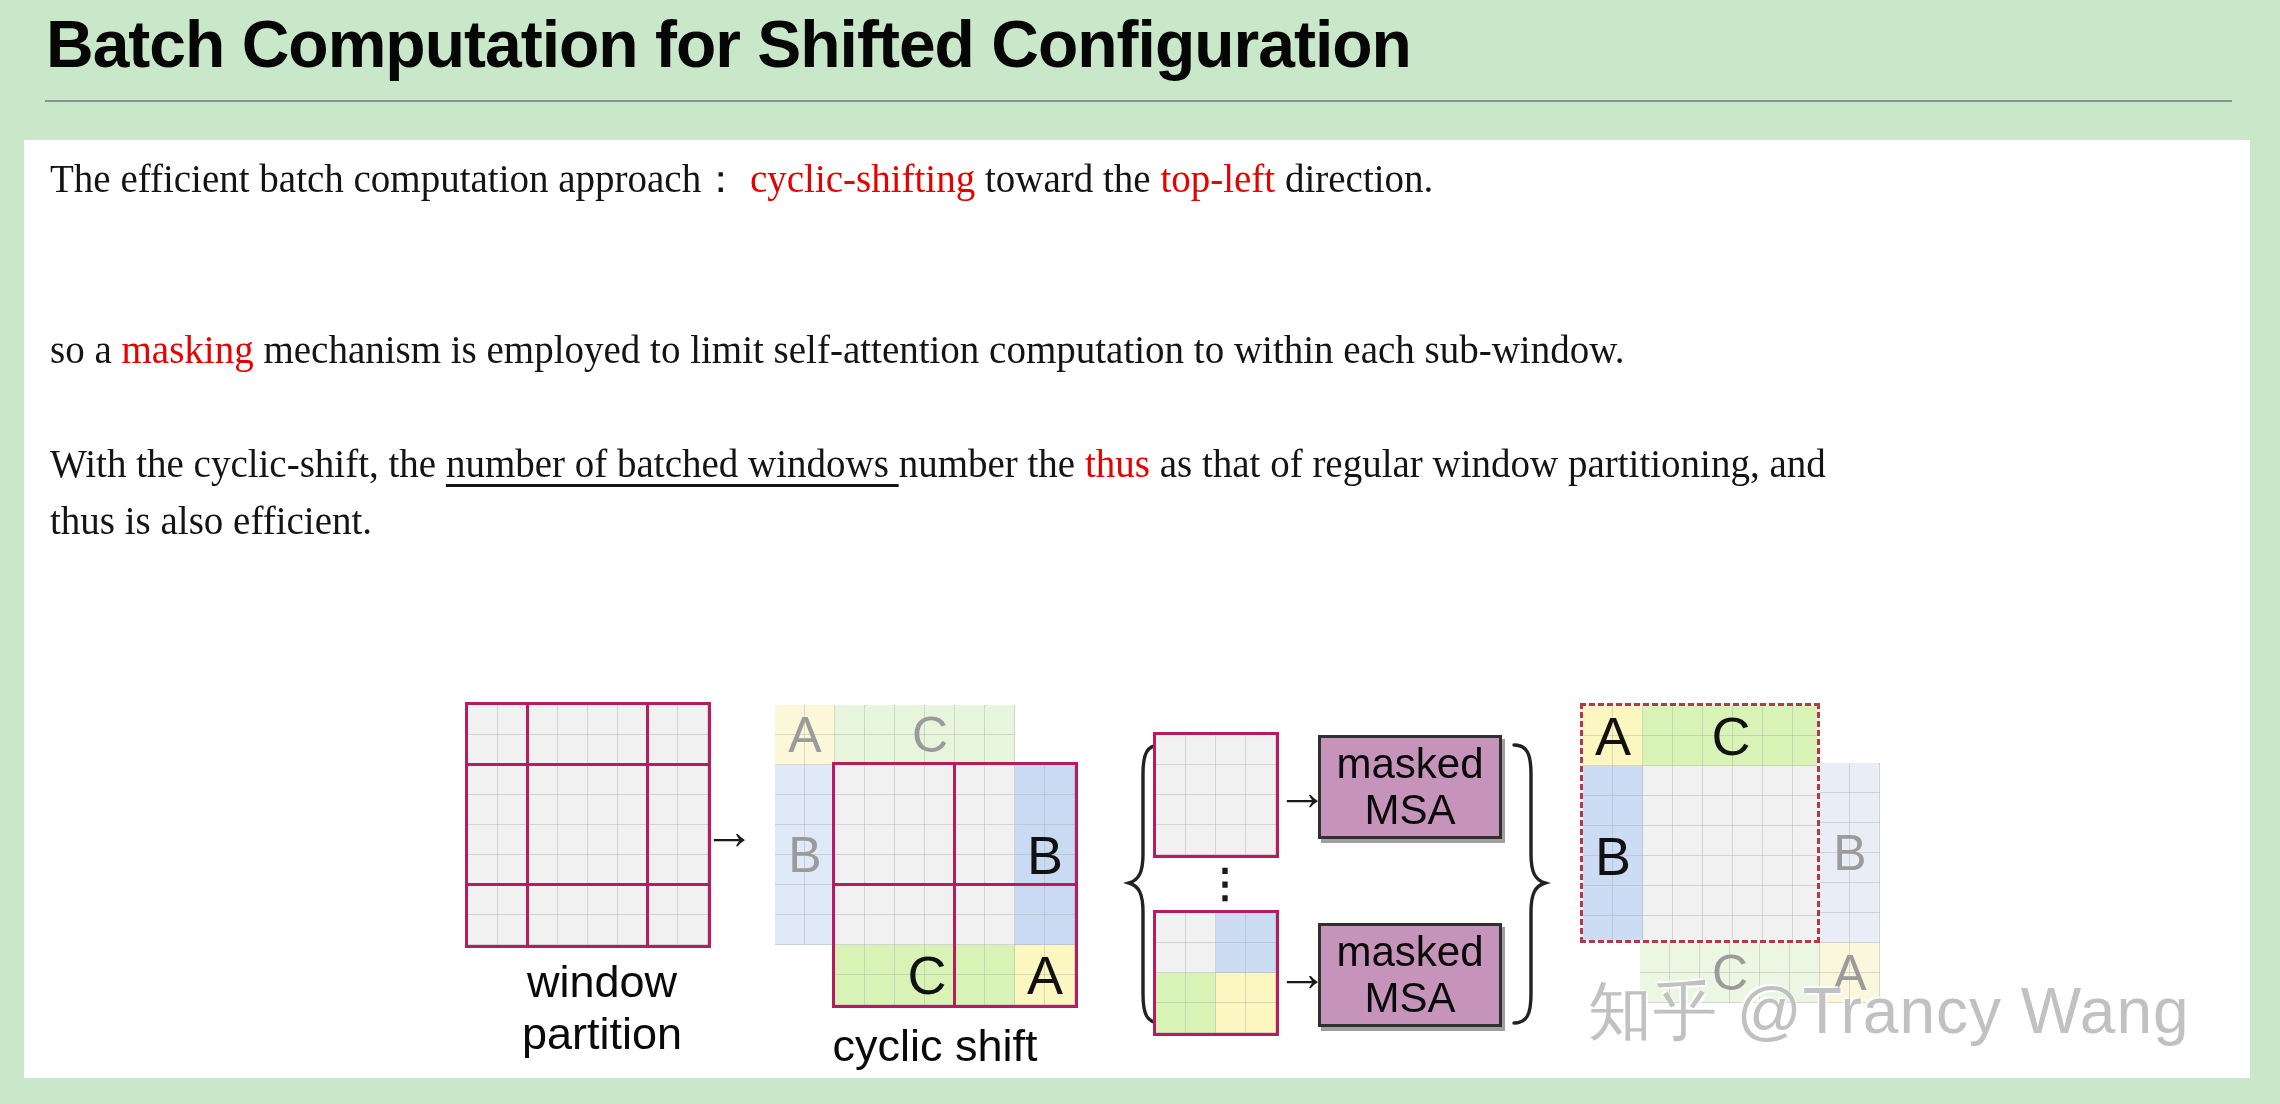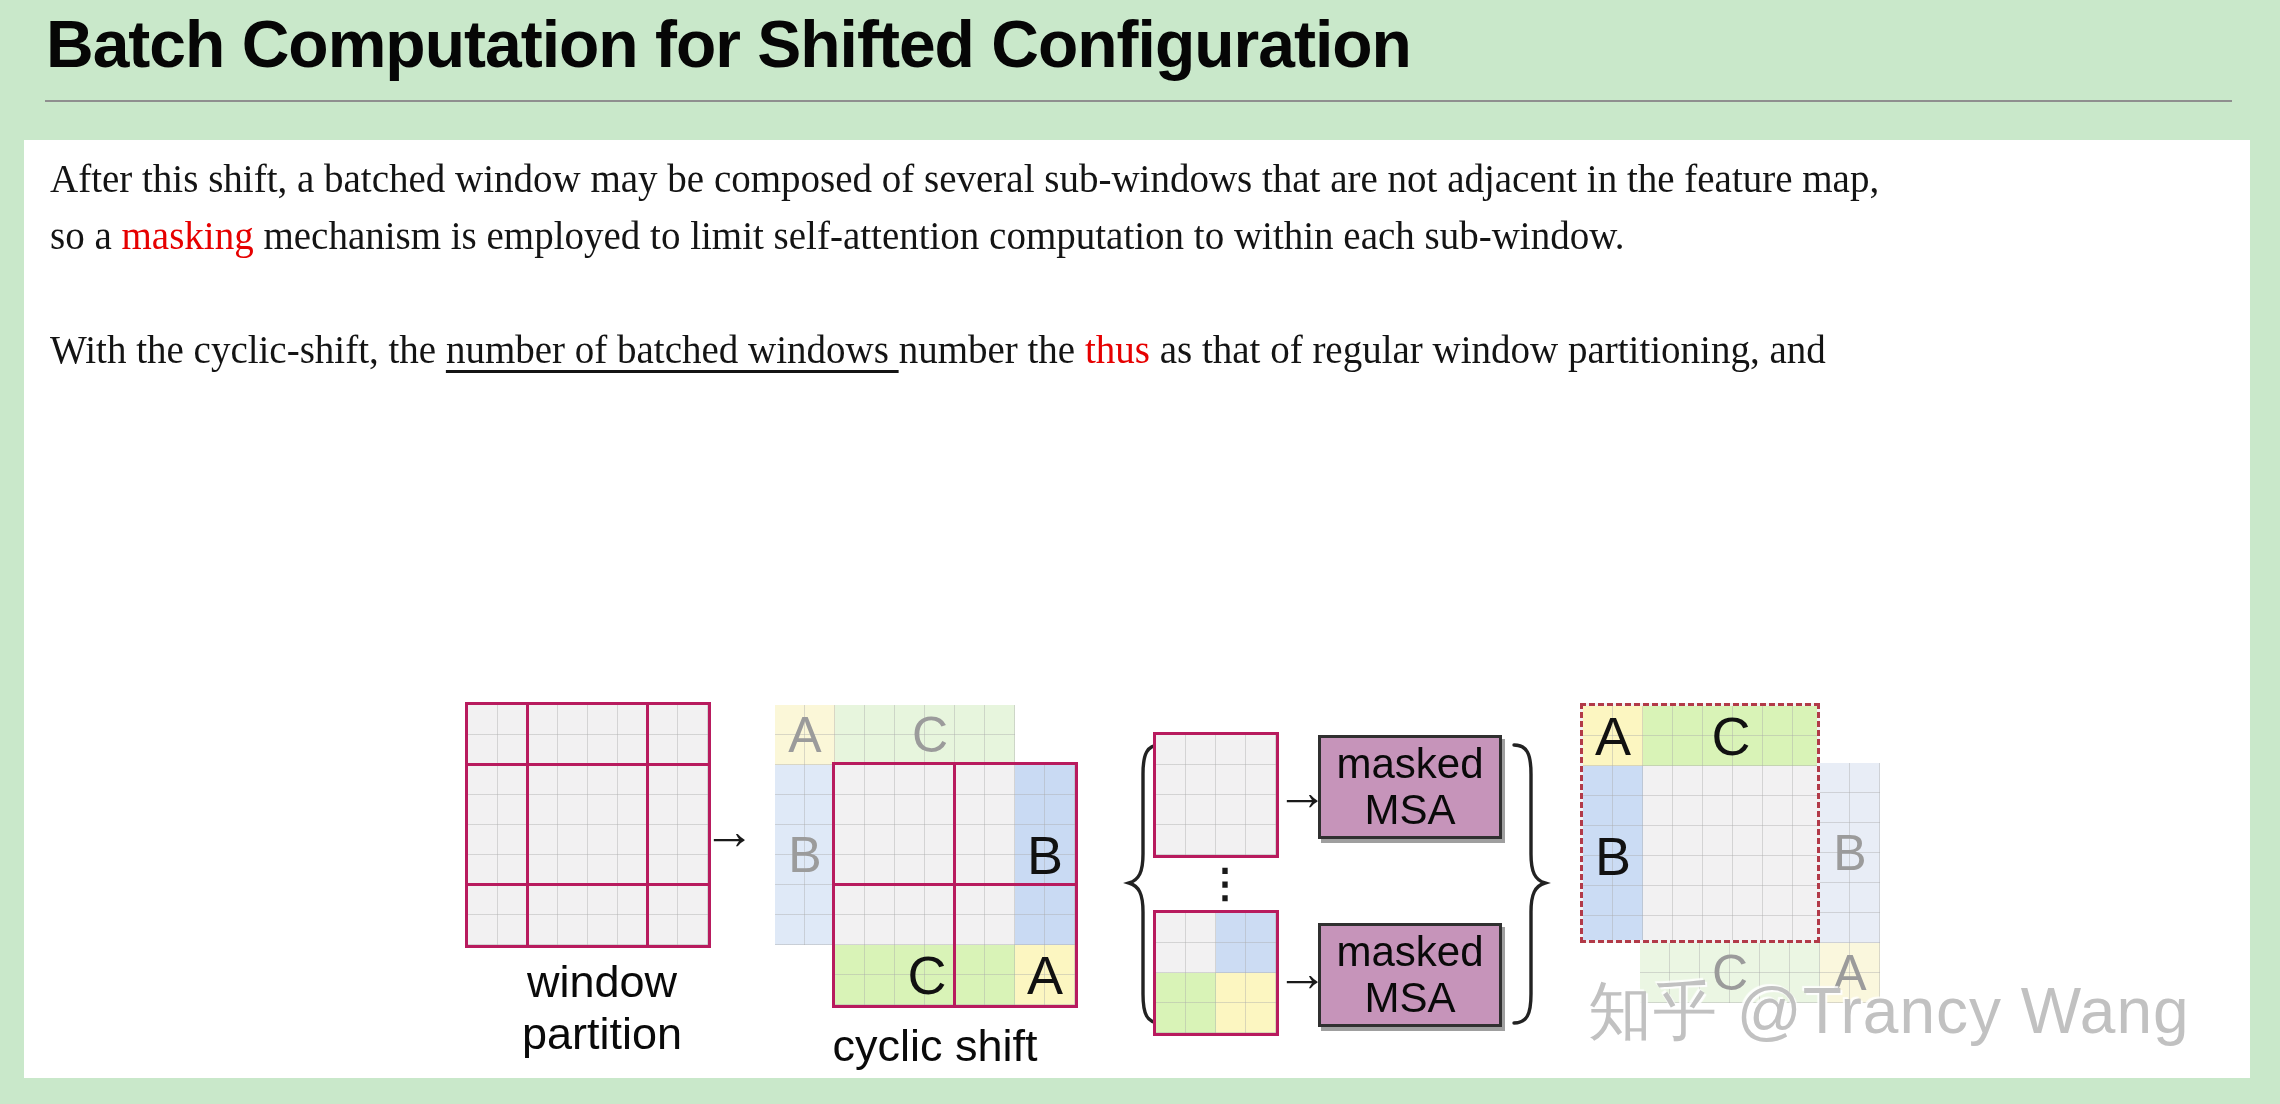--- a/index.html
+++ b/index.html
@@ -47,22 +47,23 @@
 </head>
 <body>
 
 <div class="page">
 
   <h1 class="title">Batch Computation for Shifted Configuration</h1>
   <div class="divider"></div>
   <div class="panel"></div>
 
   <div class="bodytext">
-    <p><span>After this shift, a batched window may be composed of several sub-windows that are not adjacent in the feature map,</span><br><span>so a </span><span class="red">masking</span><span> mechanism is employed to limit self-attention computation to within each sub-window.</span></p>
-    <p><span>With the cyclic-shift, the </span><span class="ul">number of batched windows </span><span>number the </span><span class="red">thus</span><span> as that of regular window partitioning, and</span><br></p>
+    <p><span>The efficient batch computation approach： </span><span class="red">cyclic-shifting</span><span> toward the </span><span class="red">top-left</span><span> direction.</span></p>
+    <p><br><span>so a </span><span class="red">masking</span><span> mechanism is employed to limit self-attention computation to within each sub-window.</span></p>
+    <p><span>With the cyclic-shift, the </span><span class="ul">number of batched windows </span><span>number the </span><span class="red">thus</span><span> as that of regular window partitioning, and</span><br><span>thus is also efficient.</span></p>
   </div>
 
   <div class="grid gfill mborder" style="left:468px;top:705px;width:240px;height:240px;">
     <div class="cells"></div>
     <div class="vline" style="left:58px;"></div>
     <div class="vline" style="left:178px;"></div>
     <div class="hline" style="top:58px;"></div>
     <div class="hline" style="top:178px;"></div>
   </div>
   <div class="dlabel" style="left:452px;top:956px;width:300px;">window partition</div>

